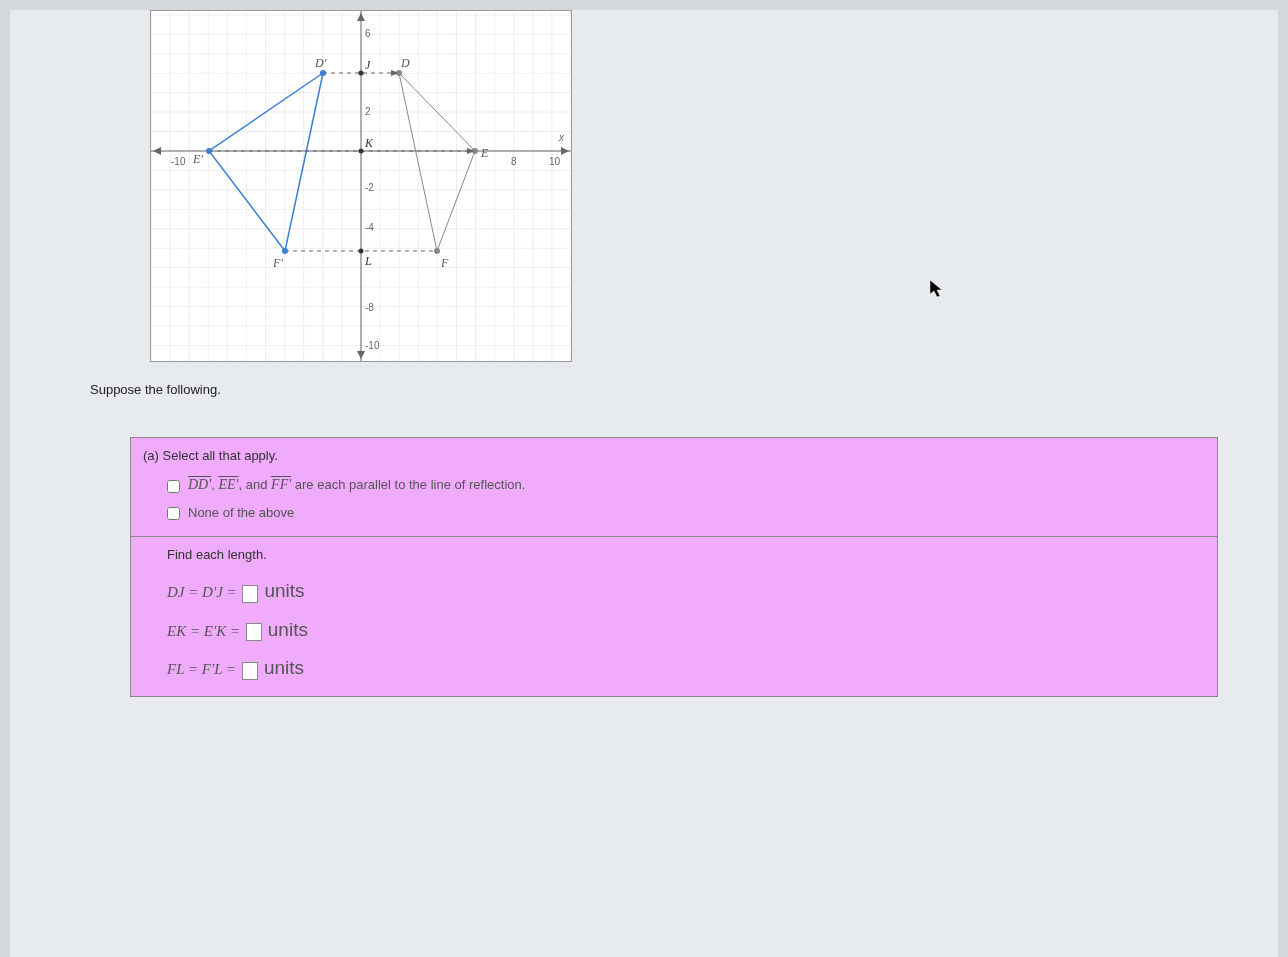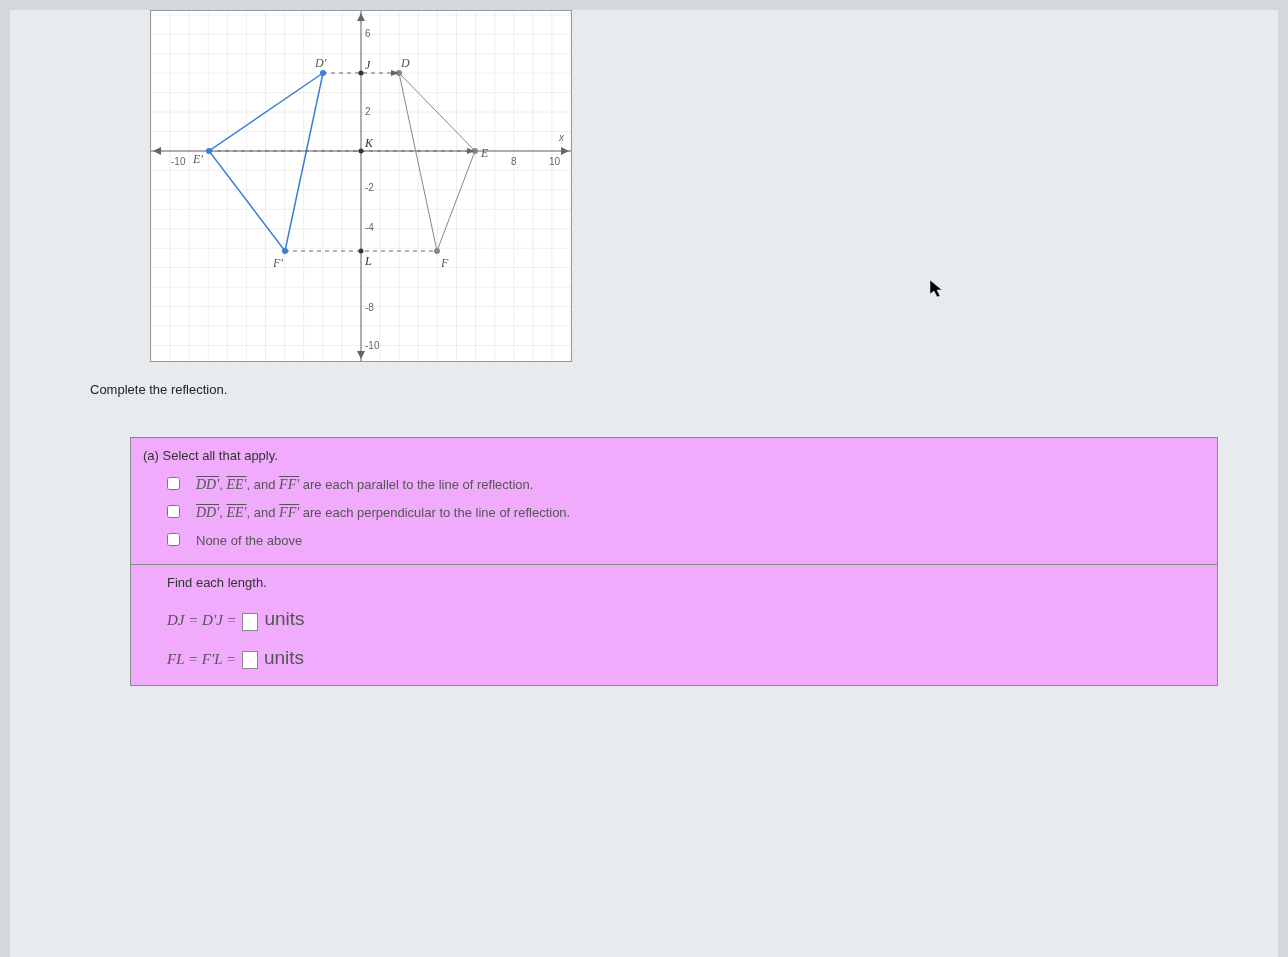--- a/index.html
+++ b/index.html
@@ -43,22 +43,22 @@
     border-bottom: 1px solid #888;
     padding: 10px 12px;
   }
   .q-row:last-child { border-bottom: none; }
   .q-label {
     color: #333;
     margin-bottom: 8px;
   }
   .opt {
     display: flex;
-    align-items: flex-start;
-    gap: 16px;
+    align-items: flex-end;
+    gap: 8px;
     padding: 6px 0 6px 24px;
     color: #555;
   }
   .opt input { margin: 0; }
   .math { font-style: italic; font-family: 'Times New Roman', serif; font-size: 14px; }
   .overline { text-decoration: overline; }
   .len-line {
     padding: 10px 0 6px 24px;
     color: #555;
     font-family: 'Times New Roman', serif;
@@ -204,55 +204,52 @@
 
         <polygon points="248,62 240,59 240,65" fill="#666"></polygon>
         <polygon points="172,62 180,59 180,65" fill="#666" opacity="0"></polygon>
         <polygon points="324,140 316,137 316,143" fill="#666"></polygon>
         <polygon points="58,140 66,137 66,143" fill="#666" opacity="0"></polygon>
 
       </svg>
     </div>
   </div>
 
-  <div class="instruction">Complete the reflection.</div>
+  <div class="instruction">Suppose the following.</div>
 
   <div class="question-box">
 
     <div class="q-row">
       <div class="q-label">(a) Select all that apply.</div>
 
       <div class="opt">
         <input type="checkbox" style="">
         <span>
           <span class="math overline">DD'</span><span>, </span><span class="math overline">EE'</span><span>, and </span><span class="math overline">FF'</span><span> are each parallel to the line of reflection.</span>
         </span>
       </div>
 
 
-      <div class="opt">
-        <input type="checkbox" style="">
-        <span>
-          <span class="math overline">DD'</span><span>, </span><span class="math overline">EE'</span><span>, and </span><span class="math overline">FF'</span><span> are each perpendicular to the line of reflection.</span>
-        </span>
-      </div>
 
       <div class="opt">
         <input type="checkbox" style="">
         <span>None of the above</span>
       </div>
     </div>
 
     <div class="q-row">
       <div class="q-label" style="padding-left:24px;">Find each length.</div>
 
       <div class="len-line">
         <span>DJ = D'J = </span><span class="input-box"></span><span class="units">units</span>
       </div>
       <div class="len-line">
+        <span>EK = E'K = </span><span class="input-box"></span><span class="units">units</span>
+      </div>
+      <div class="len-line">
         <span>FL = F'L = </span><span class="input-box"></span><span class="units">units</span>
       </div>
     </div>
 
 
   </div>
 
   <svg class="cursor-icon" width="16" height="20">
     <polygon points="0,0 0,14 4,11 7,17 10,16 7,10 12,10" fill="#000" stroke="#fff" stroke-width="0.5"></polygon>
   </svg>

